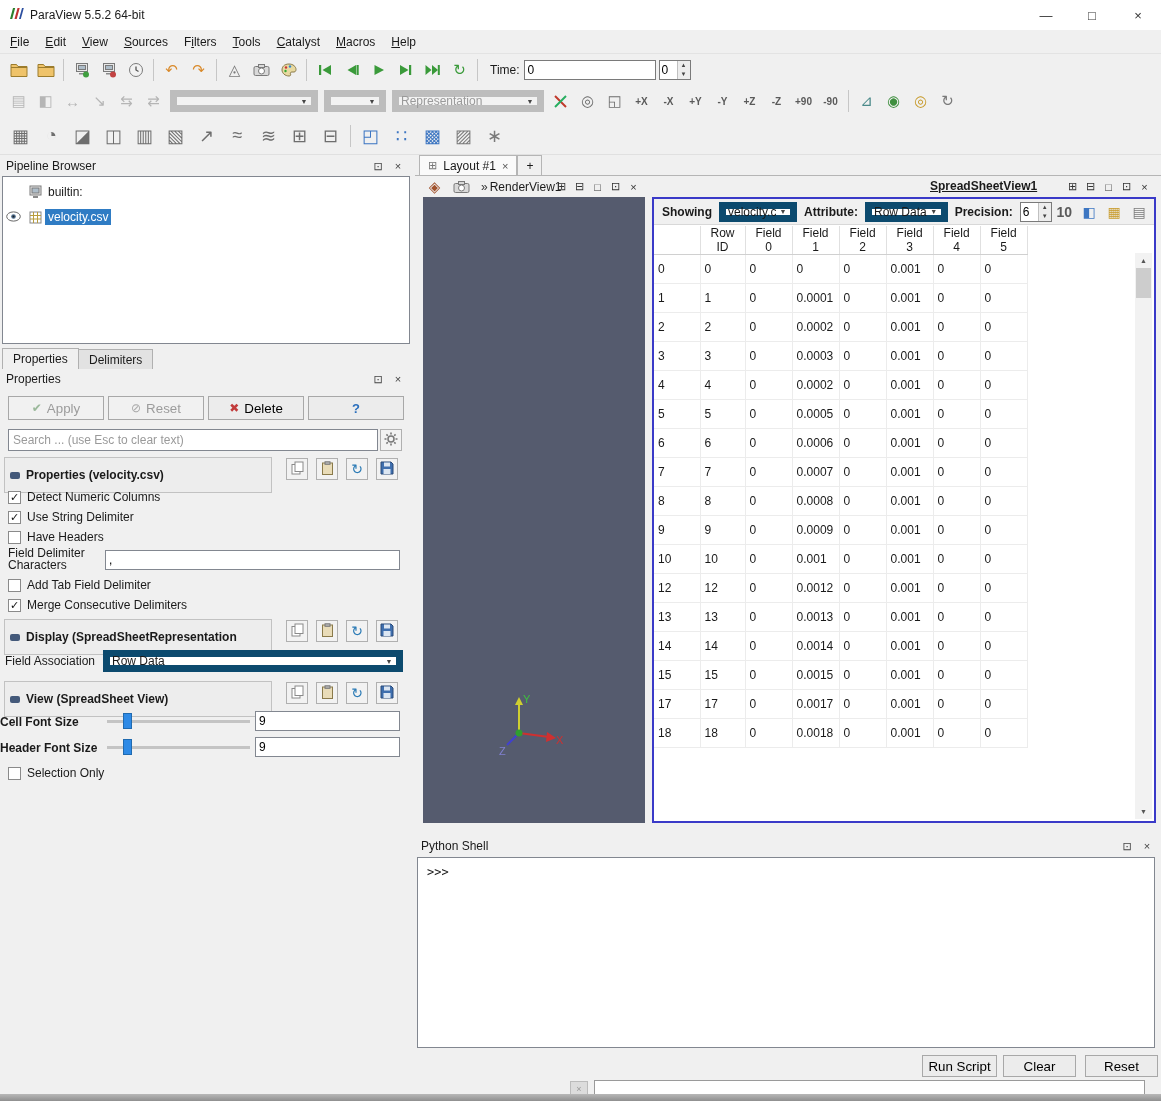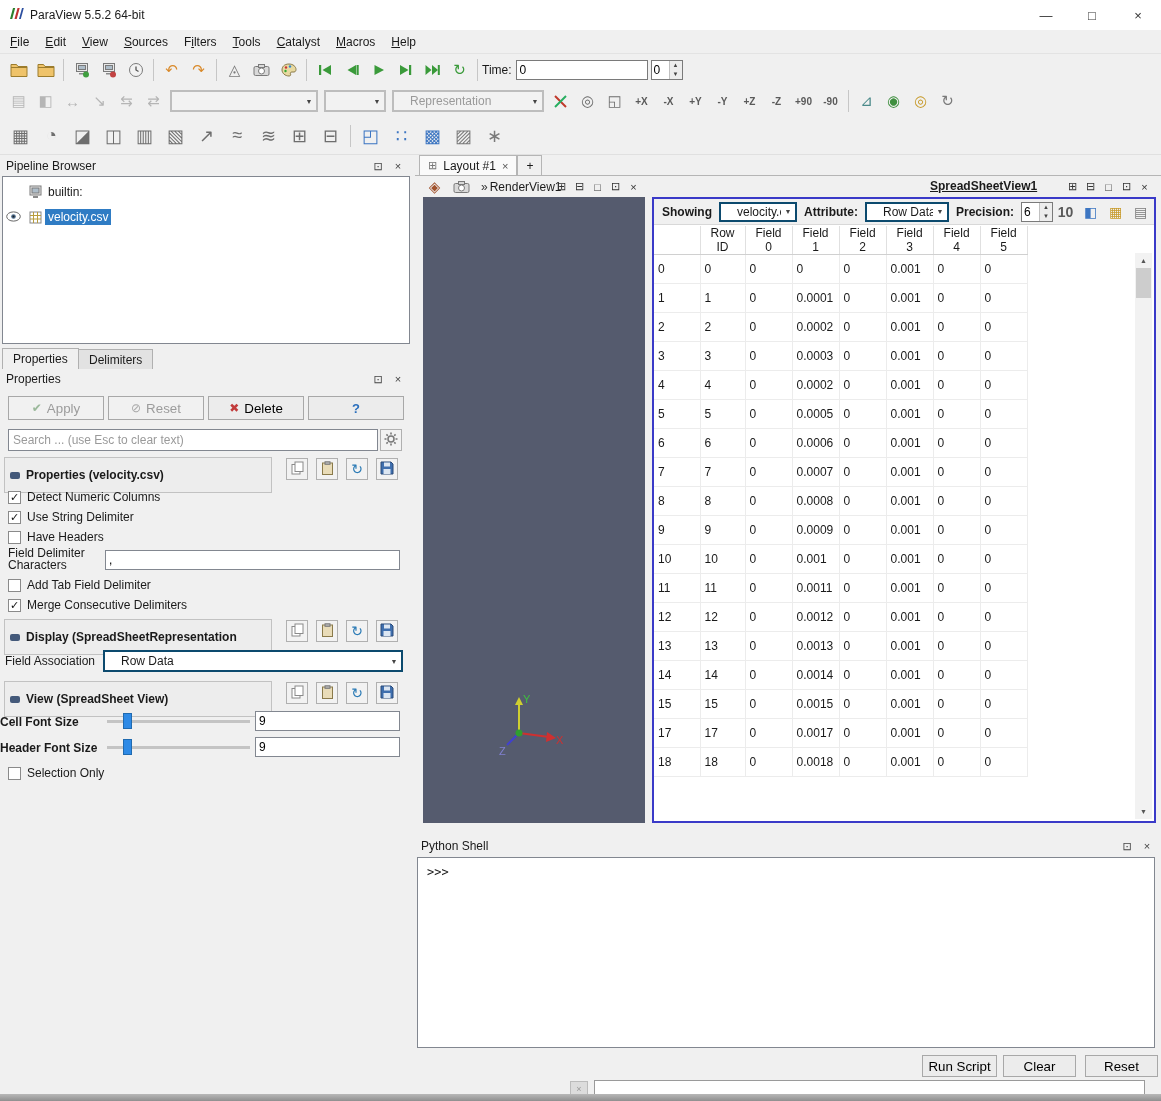--- a/index.html
+++ b/index.html
@@ -24,29 +24,29 @@
   #tb2{top:85px;height:32px;}
   #tb3{top:117px;height:38px;border-bottom:1px solid #e0e0e0;}
   .tbgroup{display:flex;align-items:center;}
   .tbicon{width:27px;height:26px;display:inline-flex;align-items:center;justify-content:center;font-size:15px;color:#6e6e6e;}
   .tbicon svg{display:block;}
   .tbicon.disabled{opacity:.45;}
   .tbicon.axis{font-size:10px;font-weight:bold;color:#5a5a5a;}
   #tb3 .tbicon{width:31px;height:30px;font-size:18px;}
   .tbsep{width:1px;height:22px;background:#c6c6c6;margin:0 4px;display:inline-block;}
 
-  .time{display:flex;align-items:center;}
+  .time{display:flex;align-items:center;margin-left:8px;}
   .time label{margin-right:4px;}
   .time-input{width:132px;height:20px;border:1px solid #7a7a7a;padding:0 3px;background:#fff;}
   .spinbox{display:inline-flex;height:20px;border:1px solid #7a7a7a;background:#fff;margin-left:3px;align-items:stretch;}
   .spin-input{width:17px;border:none;padding:0 2px;outline:none;}
   .spin-arrows{width:13px;display:flex;flex-direction:column;border-left:1px solid #c0c0c0;background:#ededed;}
   .spin-arrows span{flex:1;font-size:6px;line-height:9px;text-align:center;color:#444;}
 
-  .combo{display:inline-flex;align-items:center;height:22px;border:2px solid #0c4a6e;background:#fff;margin:0 3px;padding-left:16px;}
+  .combo{display:inline-flex;align-items:center;height:22px;border:7px solid #0c4a6e;background:#fff;margin:0 3px;padding-left:2px;}
   .combo .combo-text{flex:1;overflow:hidden;white-space:nowrap;text-align:left;}
   .combo .combo-arrow{width:14px;font-size:7px;color:#444;text-align:center;flex:none;}
   .combo.disabled{background:#f2f2f2;border-color:#bdbdbd;color:#9a9a9a;}
 
   
   .dock-title{position:absolute;height:20px;display:flex;align-items:center;padding:0 6px;}
   .dock-btns{margin-left:auto;display:flex;gap:4px;}
   .dock-btn{width:16px;height:16px;display:flex;align-items:center;justify-content:center;font-size:11px;color:#444;}
 
   
@@ -756,30 +756,20 @@
             <td>10</td>
             <td>10</td>
             <td>0</td>
             <td>0.001</td>
             <td>0</td>
             <td>0.001</td>
             <td>0</td>
             <td>0</td>
           </tr>
           <tr>
-            <td>11</td>
-            <td>11</td>
-            <td>0</td>
-            <td>0.0011</td>
-            <td>0</td>
-            <td>0.001</td>
-            <td>0</td>
-            <td>0</td>
-          </tr>
-          <tr>
             <td>12</td>
             <td>12</td>
             <td>0</td>
             <td>0.0012</td>
             <td>0</td>
             <td>0.001</td>
             <td>0</td>
             <td>0</td>
           </tr>
           <tr>

